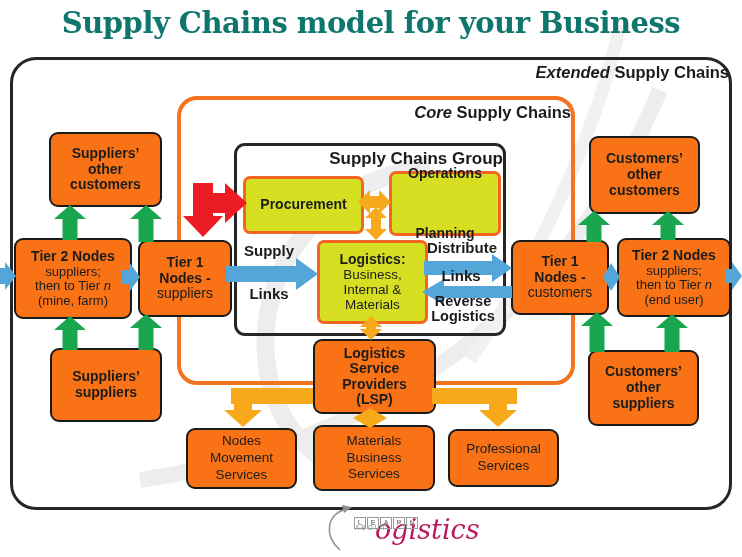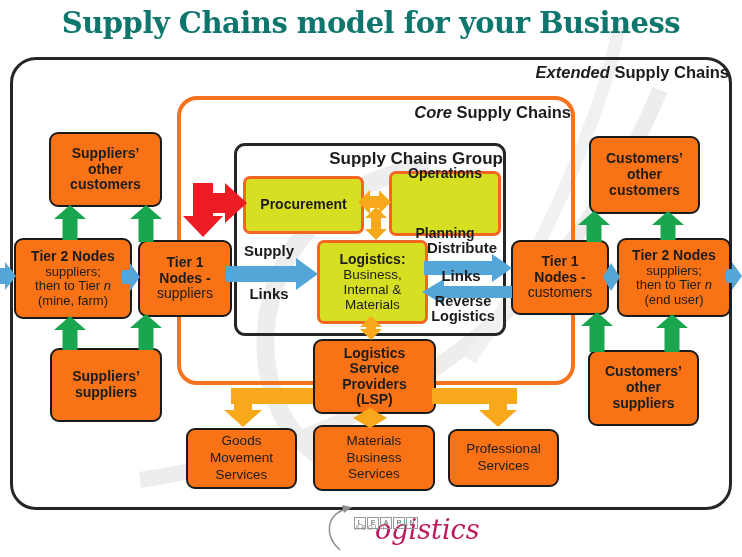--- a/index.html
+++ b/index.html
@@ -117,21 +117,21 @@
     <span>suppliers</span>
   </div>
 
   <div class="box yellow f14 b" style="left:313px;top:339px;width:119px;height:71px;line-height:1.1;z-index:12;">
     <span>Logistics</span>
     <span>Service</span>
     <span>Providers</span>
     <span>(LSP)</span>
   </div>
   <div class="box yellow f135" style="left:186px;top:428px;width:107px;height:57px;line-height:1.25;">
-    <span>Goods</span>
+    <span>Nodes</span>
     <span>Movement</span>
     <span>Services</span>
   </div>
   <div class="box yellow f135" style="left:313px;top:425px;width:118px;height:62px;line-height:1.25;">
     <span>Materials</span>
     <span>Business</span>
     <span>Services</span>
   </div>
   <div class="box yellow f135" style="left:448px;top:429px;width:107px;height:54px;line-height:1.25;">
     <span>Professional</span>

